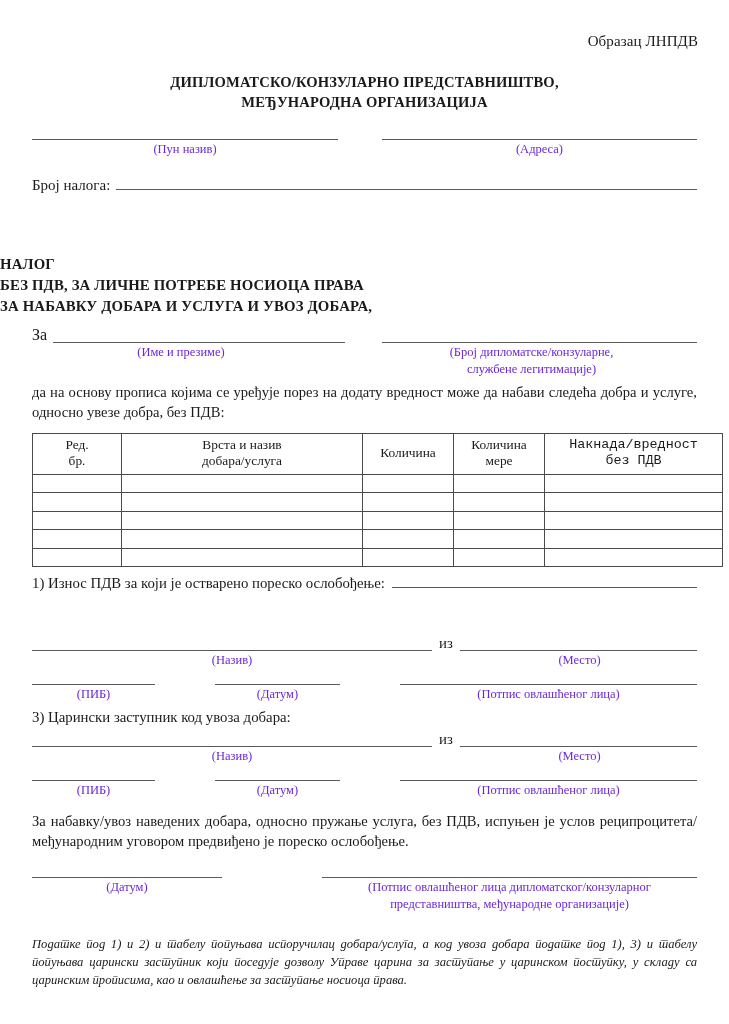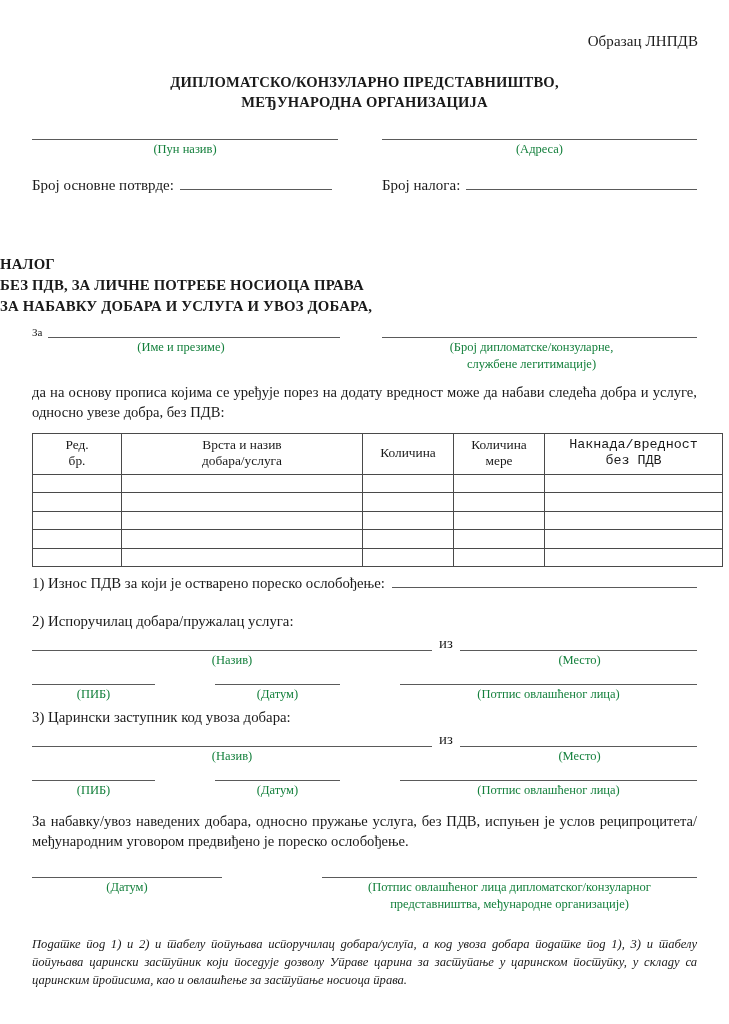--- a/index.html
+++ b/index.html
@@ -32,21 +32,21 @@
   .rule-grow {
     border-bottom: 1.3px solid #5a5a5a;
     height: 0;
     flex: 1 1 auto;
   }
   .caption {
     font-size: 12.5px;
     text-align: center;
     line-height: 1.22;
     padding-top: 2px;
-    color: #15803d;
+    color: #6d28d9;
   }
 
   
   .form-code {
     position: absolute;
     top: 33px;
     right: 31px;
     font-size: 15px;
     letter-spacing: 0.1px;
   }
@@ -105,21 +105,21 @@
   .doc-title span { display: block; }
 
   
   .za {
     position: absolute;
     top: 327px;
     left: 32px;
     width: 665px;
   }
   .za-row { display: flex; align-items: flex-end; }
-  .za-word { font-size: 11px; line-height: 1; padding-right: 6px; }
+  .za-word { font-size: 16px; line-height: 1; padding-right: 6px; }
   .za-a { width: 292px; }
   .za-gap { width: 44px; }
   .za-b { width: 315px; }
   .za-caps { display: flex; }
   .za-caps .a { width: 298px; }
   .za-caps .g { width: 44px; }
   .za-caps .b { width: 315px; }
 
   
   .para {
@@ -248,24 +248,20 @@
       </div>
       <div class="ident-col-gap"></div>
       <div class="ident-col-b">
         <div class="rule" title="(Адреса)"></div>
         <div class="caption">(Адреса)</div>
       </div>
     </div>
   </div>
 
   <div class="numbers">
-    <div class="num-left">
-      <span class="num-label">Број основне потврде:</span>
-      <span class="rule-grow"></span>
-    </div>
     <div class="num-right">
       <span class="num-label">Број налога:</span>
       <span class="rule-grow"></span>
     </div>
   </div>
 
   <div class="doc-title">
     <span>НАЛОГ</span>
     <span>БЕЗ ПДВ, ЗА ЛИЧНЕ ПОТРЕБЕ НОСИОЦА ПРАВА</span>
     <span>ЗА НАБАВКУ ДОБАРА И УСЛУГА И УВОЗ ДОБАРА,</span>
@@ -353,21 +349,20 @@
         <td></td>
       </tr>
     </tbody>
   </table>
 
   <div class="sec sec-1">
     <span class="lbl">1) Износ ПДВ за који је остварено пореско ослобођење:</span>
     <span class="rule-grow"></span>
   </div>
 
-  <div class="sec sec-2-head">2) Испоручилац добара/пружалац услуга:</div>
 
   <div class="supplier sup-2">
     <div class="sup-top">
       <span class="rule sup-naziv"></span>
       <span class="sup-iz">из</span>
       <span class="rule-grow sup-mesto"></span>
     </div>
     <div class="sup-top-caps">
       <div class="a">
         <div class="caption">(Назив)</div>

